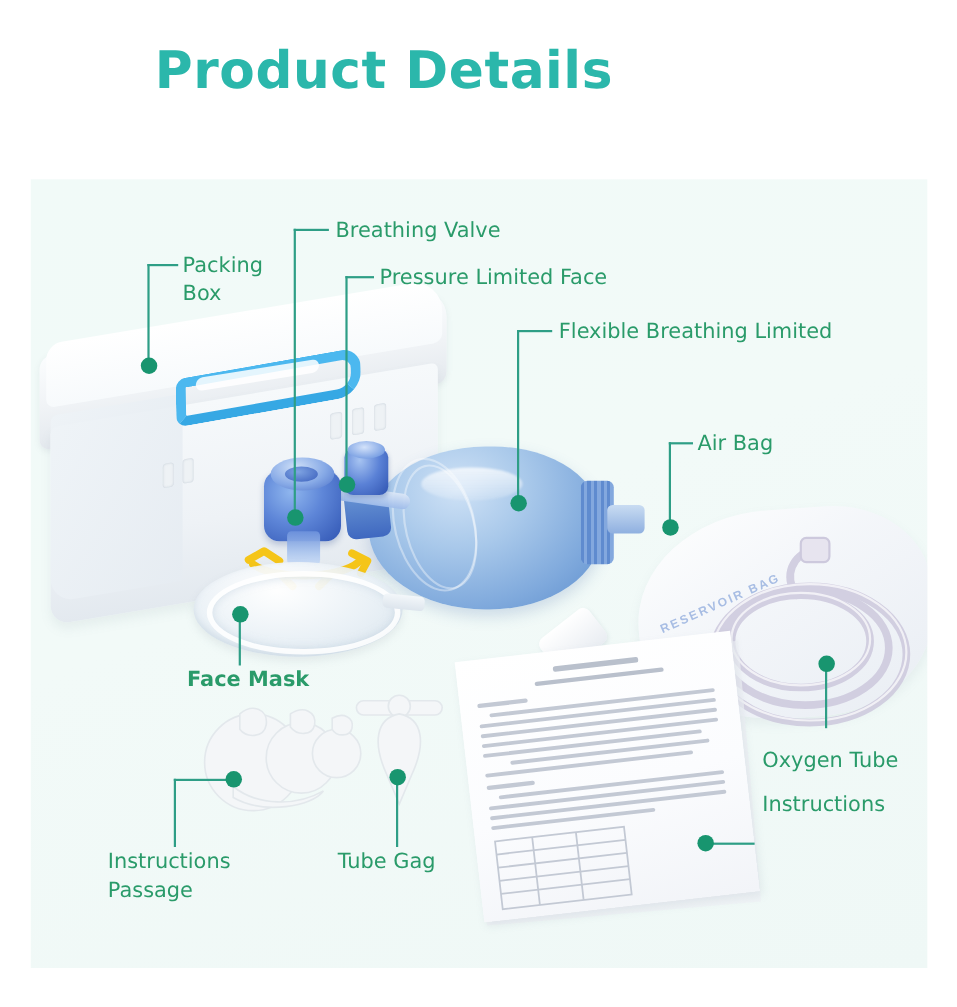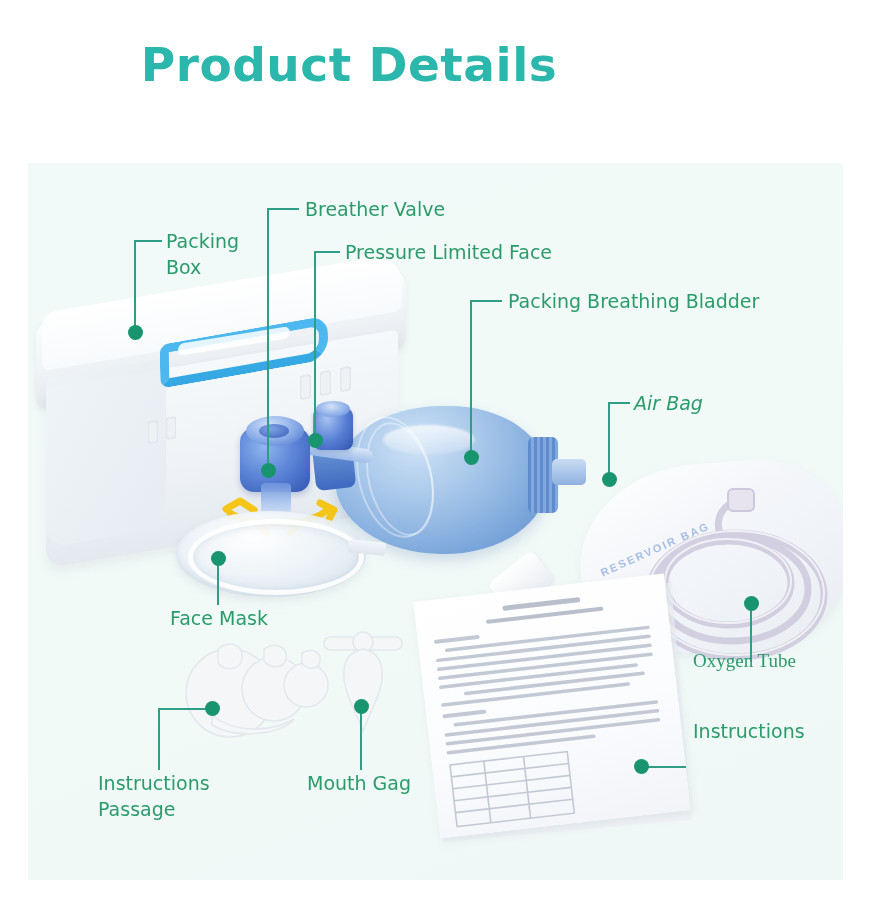--- a/index.html
+++ b/index.html
@@ -435,55 +435,55 @@
 </div>
 
 <div id="callouts">
 
   <div class="callout-label" style="left:166px; top:228px;">Packing
 Box</div>
   <div class="lead h" style="left:134px; top:240px; width:28px;"></div>
   <div class="lead v" style="left:134px; top:240px; height:90px;"></div>
   <div class="dot" style="left:128px; top:325px;"></div>
 
-  <div class="callout-label" style="left:305px; top:196px;">Breather Valve</div>
+  <div class="callout-label" style="left:305px; top:196px;">Breathing Valve</div>
   <div class="lead h" style="left:267px; top:208px; width:32px;"></div>
   <div class="lead v" style="left:267px; top:208px; height:262px;"></div>
   <div class="dot" style="left:261px; top:463px;"></div>
 
   <div class="callout-label" style="left:345px; top:239px;">Pressure Limited Face</div>
   <div class="lead h" style="left:314px; top:251px; width:26px;"></div>
   <div class="lead v" style="left:314px; top:251px; height:186px;"></div>
   <div class="dot" style="left:308px; top:433px;"></div>
 
-  <div class="callout-label" style="left:508px; top:288px;">Packing Breathing Bladder</div>
+  <div class="callout-label" style="left:508px; top:288px;">Flexible Breathing Limited</div>
   <div class="lead h" style="left:470px; top:300px; width:32px;"></div>
   <div class="lead v" style="left:470px; top:300px; height:156px;"></div>
   <div class="dot" style="left:464px; top:450px;"></div>
 
-  <div class="callout-label" style="left:634px; top:390px;font-style:italic;">Air Bag</div>
+  <div class="callout-label" style="left:634px; top:390px;">Air Bag</div>
   <div class="lead h" style="left:608px; top:402px; width:22px;"></div>
   <div class="lead v" style="left:608px; top:402px; height:76px;"></div>
   <div class="dot" style="left:602px; top:472px;"></div>
 
-  <div class="callout-label" style="left:170px; top:605px;">Face Mask</div>
+  <div class="callout-label" style="left:170px; top:605px;font-weight:bold;">Face Mask</div>
   <div class="lead v" style="left:217px; top:563px; height:42px;"></div>
   <div class="dot" style="left:211px; top:551px;"></div>
 
-  <div class="callout-label" style="left:693px; top:648px;font-family:Liberation Serif, serif;">Oxygen Tube</div>
+  <div class="callout-label" style="left:693px; top:678px;">Oxygen Tube</div>
   <div class="lead v" style="left:750px; top:608px; height:54px;"></div>
   <div class="dot" style="left:744px; top:596px;"></div>
 
   <div class="callout-label" style="left:98px; top:770px;">Instructions
 Passage</div>
   <div class="lead v" style="left:158px; top:708px; height:62px;"></div>
   <div class="lead h" style="left:158px; top:708px; width:54px;"></div>
   <div class="dot" style="left:205px; top:701px;"></div>
 
-  <div class="callout-label" style="left:307px; top:770px;">Mouth Gag</div>
+  <div class="callout-label" style="left:307px; top:770px;">Tube Gag</div>
   <div class="lead v" style="left:360px; top:705px; height:65px;"></div>
   <div class="dot" style="left:354px; top:699px;"></div>
 
   <div class="callout-label" style="left:693px; top:718px;">Instructions</div>
   <div class="lead h" style="left:648px; top:766px; width:38px;"></div>
   <div class="dot" style="left:634px; top:759px;"></div>
 
 </div>
 
 </body></html>

